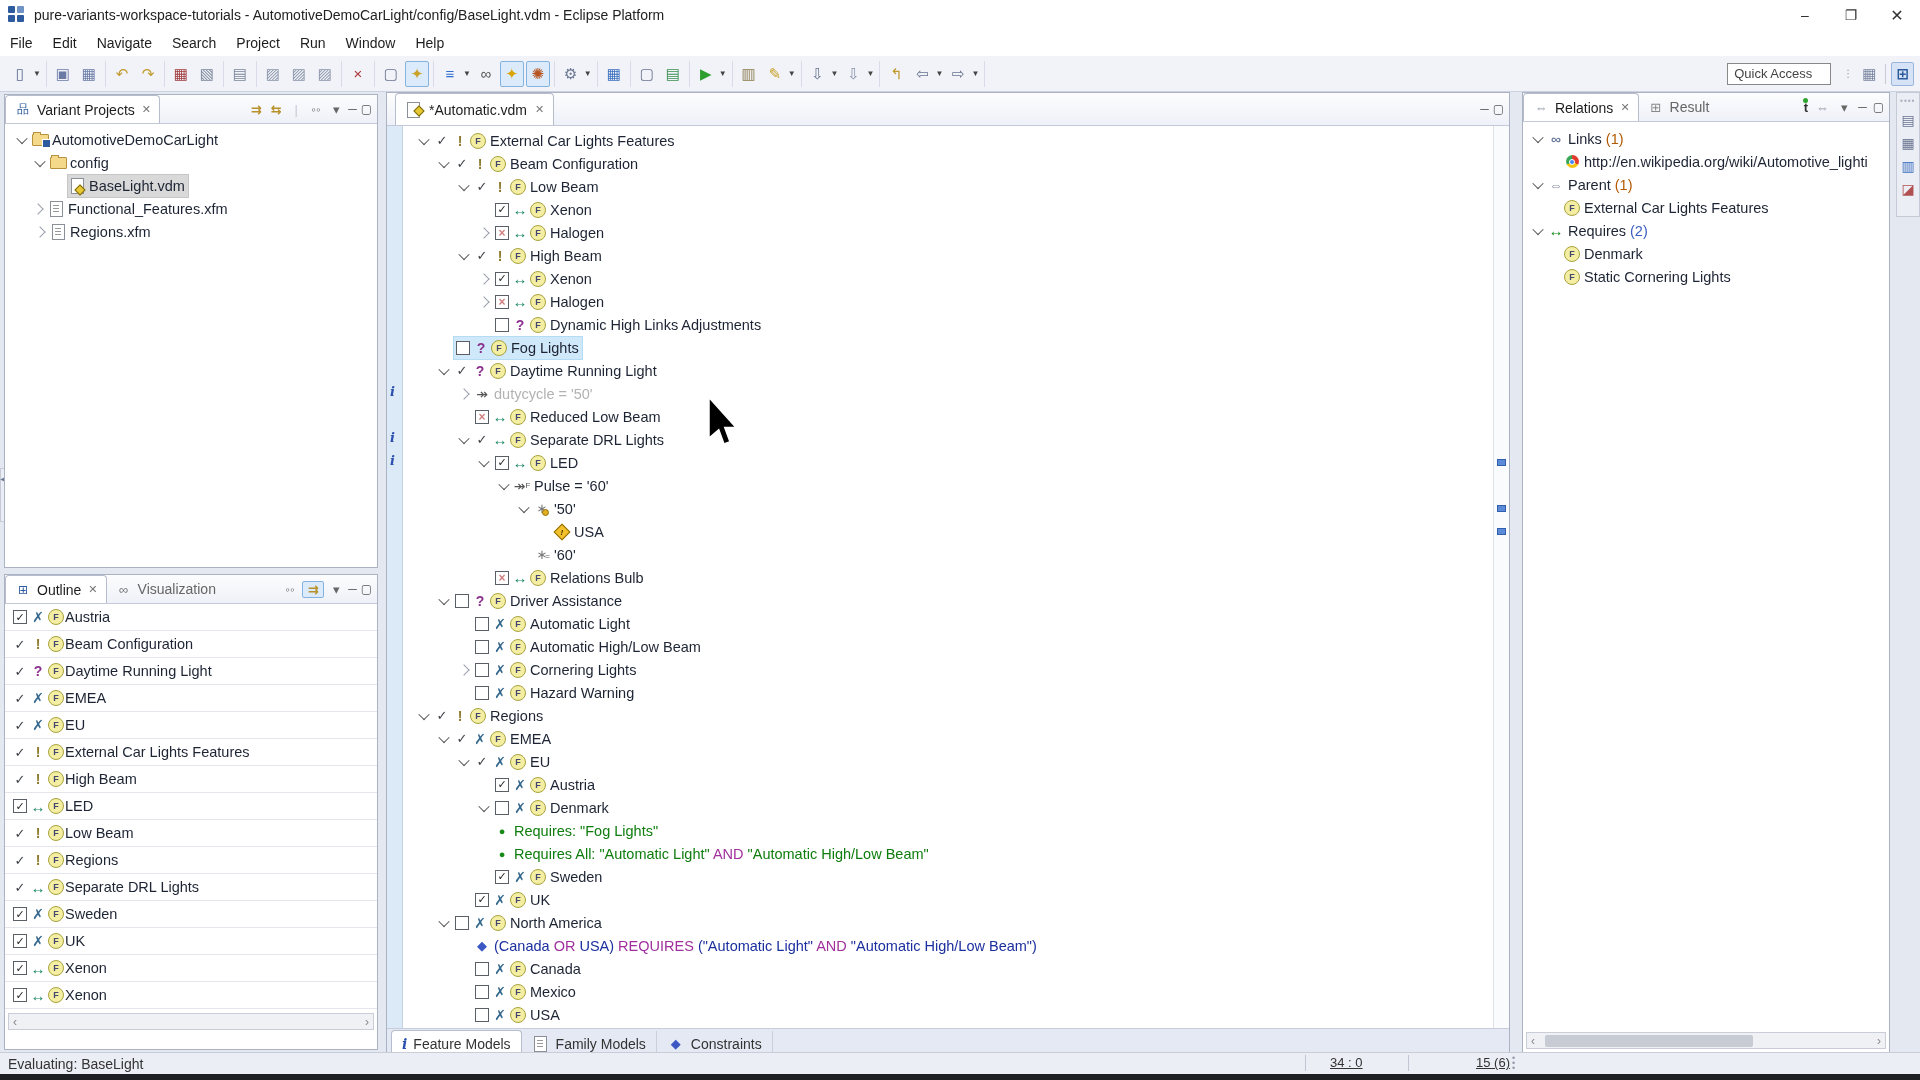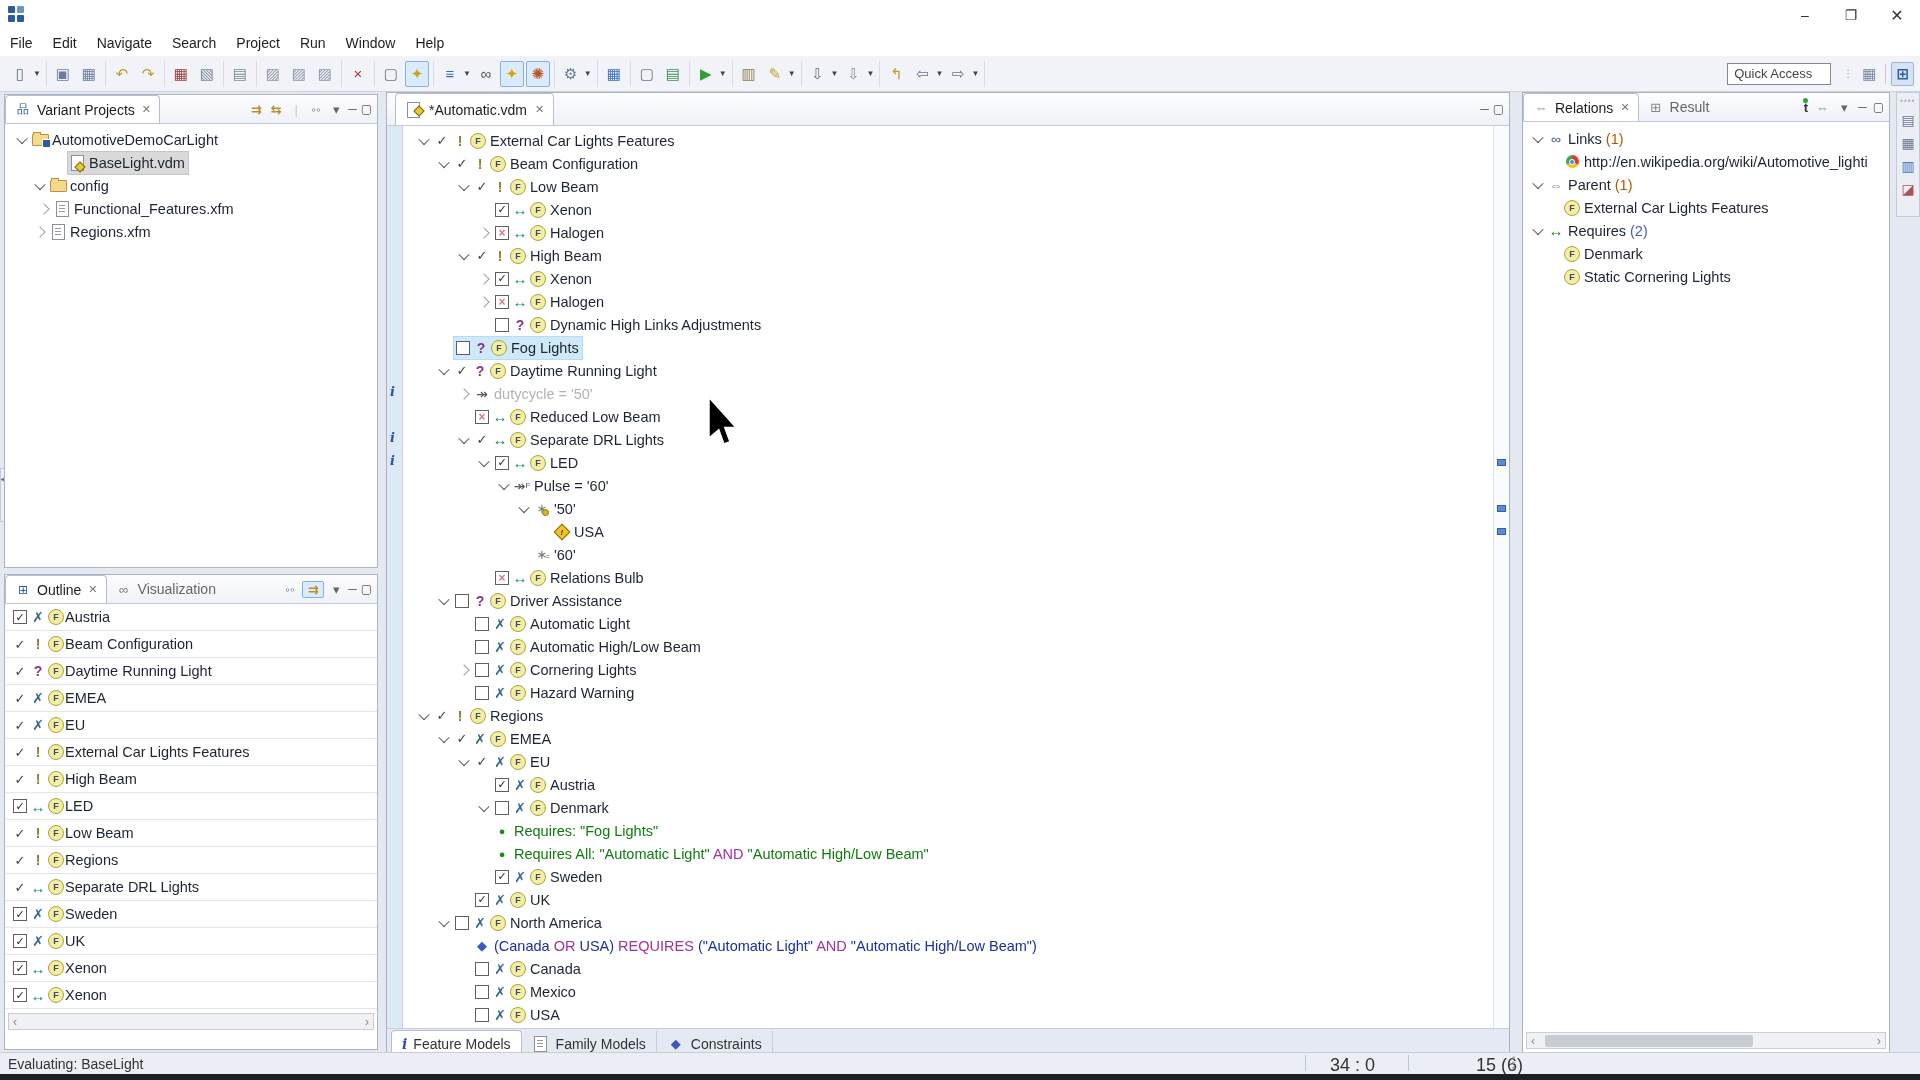--- a/index.html
+++ b/index.html
@@ -109,35 +109,36 @@
   .ticon{position:relative;font-weight:bold;color:#333;font-size:13px;}
   .ticon:after{content:"";position:absolute;left:-1px;top:-2px;width:5px;height:5px;border-radius:50%;background:#2ea52e;}
   .cnt{margin-left:4px;}
   
   .righttrim{background:#eceef5;border:1px solid #c5cad6;display:flex;flex-direction:column;align-items:center;padding-top:3px;gap:7px;}
   .trimhandle{color:#aab;font-size:8px;letter-spacing:1px;}
   .trimicon{font-size:14px;}
   .lefttrim{background:#eceef5;border:1px solid #c5cad6;display:flex;align-items:flex-start;justify-content:center;}
   .statusbar{left:0;top:1052px;width:1920px;height:22px;background:#eceef5;border-top:1px solid #c8cdd8;display:flex;align-items:center;font-size:14px;color:#333;}
   .ssep{position:absolute;top:1055px;width:1px;height:16px;background:#c0c5d2;}
-  .scell{position:absolute;top:1055px;font-size:18px;color:#333;}
+  .scell{position:absolute;top:1055px;font-size:13px;color:#333;text-decoration:underline;}
   .sdots{position:absolute;top:1056px;color:#99a;font-size:9px;letter-spacing:0;line-height:5px;width:4px;}
   .bottomstrip{left:0;top:1074px;width:1920px;height:6px;background:#1d1f22;}
   sup{line-height:0;}
 </style>
 </head>
 <body>
 
 <div class="abs titlebar">
   <span class="appicon">
       <i></i>
       <i></i>
       <i></i>
       <i></i>
     </span>
+  <span class="titletext">pure-variants-workspace-tutorials - AutomotiveDemoCarLight/config/BaseLight.vdm - Eclipse Platform</span>
   <span class="wincontrols">
     <span class="winbtn">–</span>
     <span class="winbtn">❐</span>
     <span class="winbtn close">✕</span>
   </span>
 </div>
 
 <div class="abs menubar" id="menubar">
     <span class="menuitem">File</span>
     <span class="menuitem">Edit</span>
@@ -260,43 +261,43 @@
         </span>
         <span class="rowsel">
           <span class="ic ic-proj">
             <i class="fold" style="position:relative;">
               <i class="grid"></i>
             </i>
           </span>
           <span class="lbl">AutomotiveDemoCarLight</span>
         </span>
       </div>
+      <div class="trow" style="padding-left: 26px;">
+        <span class="slot">
+          <i class="cv d"></i>
+        </span>
+        <span class="rowsel">
+          <span class="ic ic-folder">
+            <i class="fold"></i>
+          </span>
+          <span class="lbl">config</span>
+        </span>
+      </div>
       <div class="trow" style="padding-left: 44px;">
         <span class="slot"></span>
         <span class="rowsel gsel">
           <span class="ic ic-vdm">
             <i class="doc">
               <i class="pen"></i>
             </i>
           </span>
           <span class="lbl">BaseLight.vdm</span>
         </span>
       </div>
-      <div class="trow" style="padding-left: 26px;">
-        <span class="slot">
-          <i class="cv d"></i>
-        </span>
-        <span class="rowsel">
-          <span class="ic ic-folder">
-            <i class="fold"></i>
-          </span>
-          <span class="lbl">config</span>
-        </span>
-      </div>
-      <div class="trow" style="padding-left: 30px;">
+      <div class="trow" style="padding-left: 24px;">
         <span class="slot">
           <i class="cv r"></i>
         </span>
         <span class="rowsel">
           <span class="ic ic-xfm">
             <i class="doc lined"></i>
           </span>
           <span class="lbl">Functional_Features.xfm</span>
         </span>
       </div>

